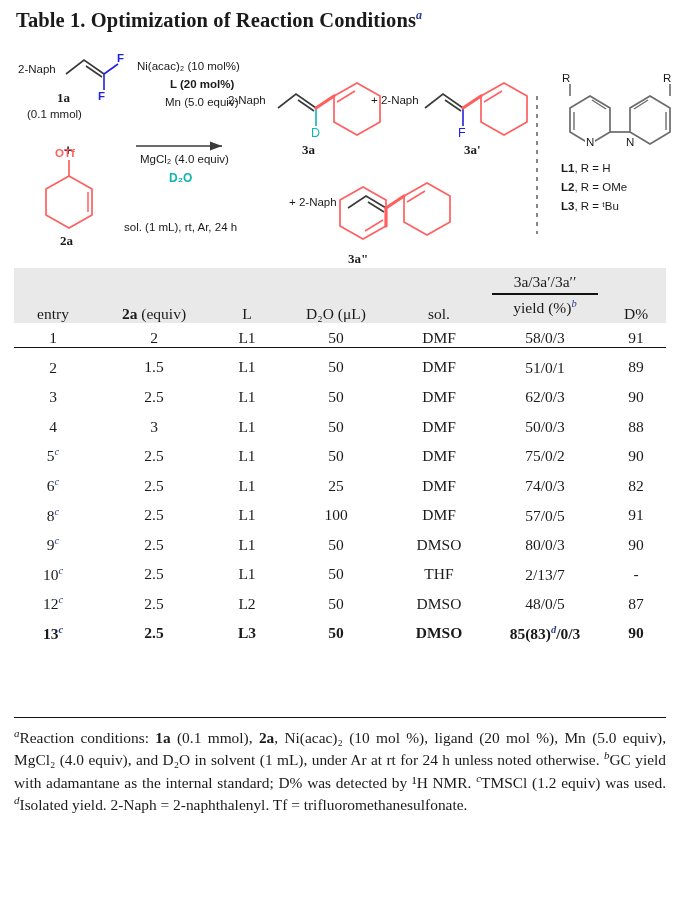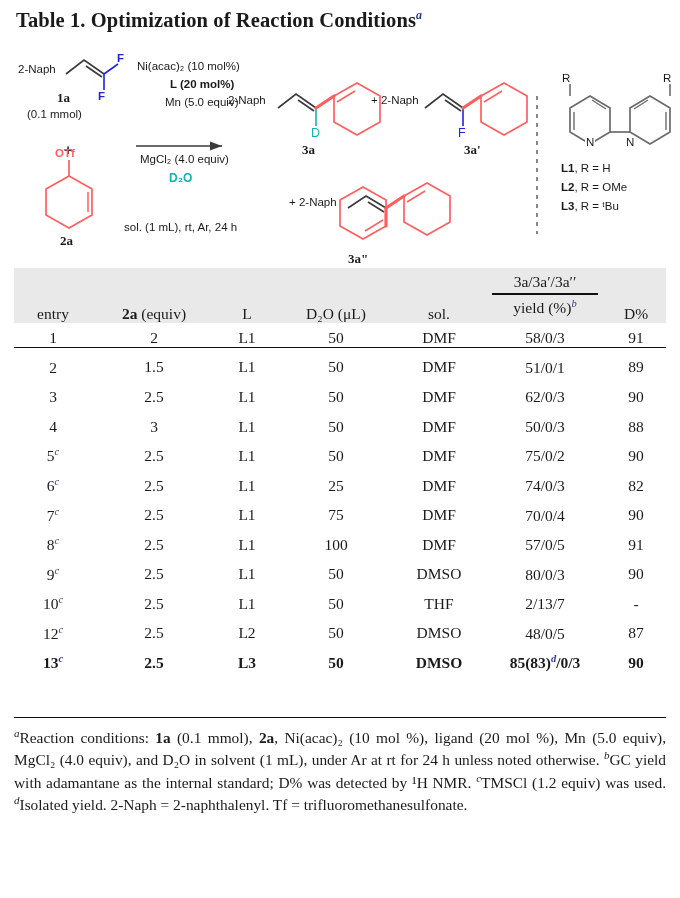--- a/index.html
+++ b/index.html
@@ -236,29 +236,20 @@
         <tr>
             <td><span>6</span><span class="rowsup">c</span></td>
             <td>2.5</td>
             <td>L1</td>
             <td>25</td>
             <td>DMF</td>
             <td><span>74/0/3</span><span class="rowsup"></span><span></span></td>
             <td>82</td>
           </tr>
         <tr>
-            <td><span>7</span><span class="rowsup">c</span></td>
-            <td>2.5</td>
-            <td>L1</td>
-            <td>75</td>
-            <td>DMF</td>
-            <td><span>70/0/4</span><span class="rowsup"></span><span></span></td>
-            <td>90</td>
-          </tr>
-        <tr>
             <td><span>8</span><span class="rowsup">c</span></td>
             <td>2.5</td>
             <td>L1</td>
             <td>100</td>
             <td>DMF</td>
             <td><span>57/0/5</span><span class="rowsup"></span><span></span></td>
             <td>91</td>
           </tr>
         <tr>
             <td><span>9</span><span class="rowsup">c</span></td>

